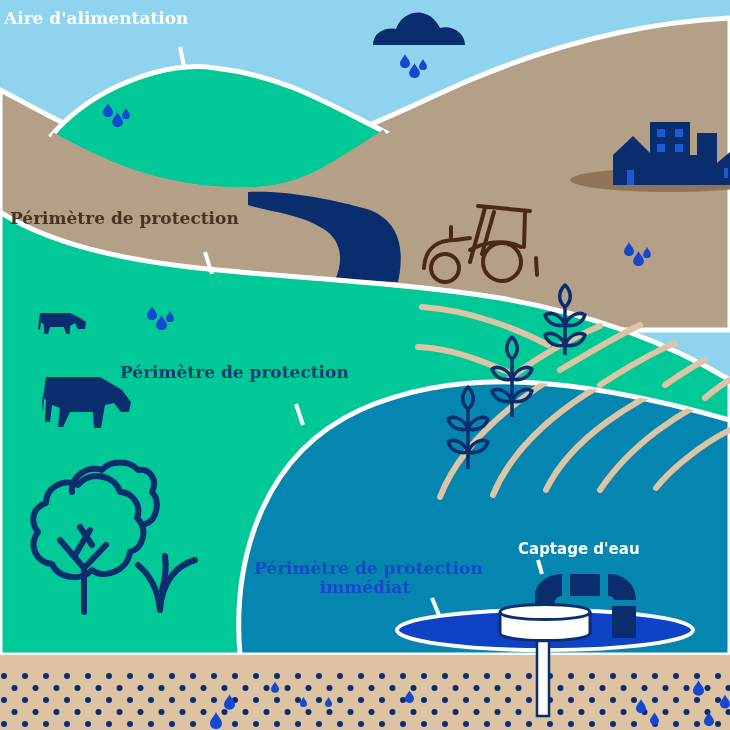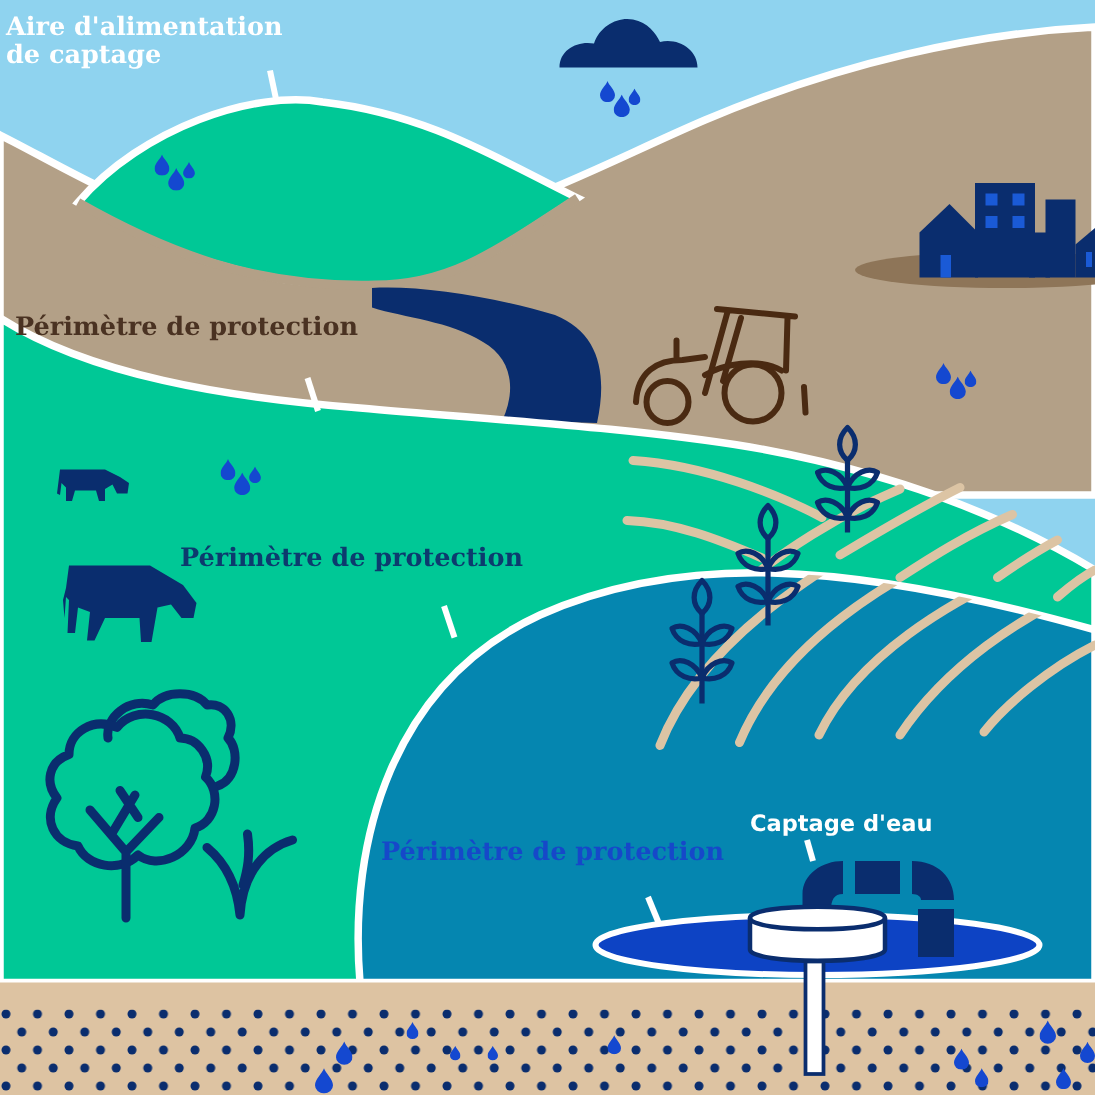--- a/index.html
+++ b/index.html
@@ -4,29 +4,29 @@
   <style>
     html, body { margin: 0; padding: 0; background: #8fd3ef; }
     .stage { position: relative; width: 730px; height: 730px; overflow: hidden; }
     svg.scene { position: absolute; left: 0; top: 0; width: 730px; height: 730px; }
     .label {
       position: absolute;
       font-family: "DejaVu Serif", "Liberation Serif", serif;
       font-weight: bold;
       font-size: 17px;
       line-height: 19px;
-      text-align: left;
+      text-align: center;
       white-space: nowrap;
     }
     .label span { display: block; }
     .lbl-aac { left: 4px; top: 9px; width: 182px; color: #ffffff; }
     .lbl-ppe { left: 10px; top: 209px; width: 222px; color: #4a3222; }
     .lbl-ppr { left: 120px; top: 363px; width: 224px; color: #0c3b6e; }
     .lbl-ppi { left: 254px; top: 559px; width: 222px; color: #1648c9; }
-    .lbl-cap { left: 500px; top: 540px; color: #ffffff; font-family: "DejaVu Sans", "Liberation Sans", sans-serif; font-size: 15px; text-align: center; }
+    .lbl-cap { left: 518px; top: 540px; color: #ffffff; font-family: "DejaVu Sans", "Liberation Sans", sans-serif; font-size: 15px; text-align: center; }
   </style>
 </head>
 <body>
 
 <div class="stage">
   <svg class="scene" viewBox="0 0 730 730" xmlns="http://www.w3.org/2000/svg">
     <defs>
       <symbol id="drop" viewBox="0 0 10 14">
         <path d="M5 0 C6 3 10 6 10 9.5 A5 4.6 0 0 1 0 9.5 C0 6 4 3 5 0Z" fill="#1448d0"></path>
       </symbol>
@@ -186,27 +186,27 @@
       <use href="#drop" x="693" y="680" width="11" height="16"></use>
       <use href="#drop" x="720" y="694" width="10" height="15"></use>
       <use href="#drop" x="704" y="712" width="10" height="14"></use>
     </g>
 
     <rect x="537" y="641" width="12" height="75" fill="#ffffff" stroke="#0a2d6e" stroke-width="2.5"></rect>
   </svg>
 
   <div class="label lbl-aac">
     <span>Aire d'alimentation</span>
-    <span>de captage</span>
   </div>
   <div class="label lbl-ppe">
     <span>Périmètre de protection</span>
   </div>
   <div class="label lbl-ppr">
     <span>Périmètre de protection</span>
   </div>
   <div class="label lbl-ppi">
     <span>Périmètre de protection</span>
+    <span>immédiat</span>
   </div>
   <div class="label lbl-cap">
     <span>Captage d'eau</span>
   </div>
 </div>
 
 </body></html>

